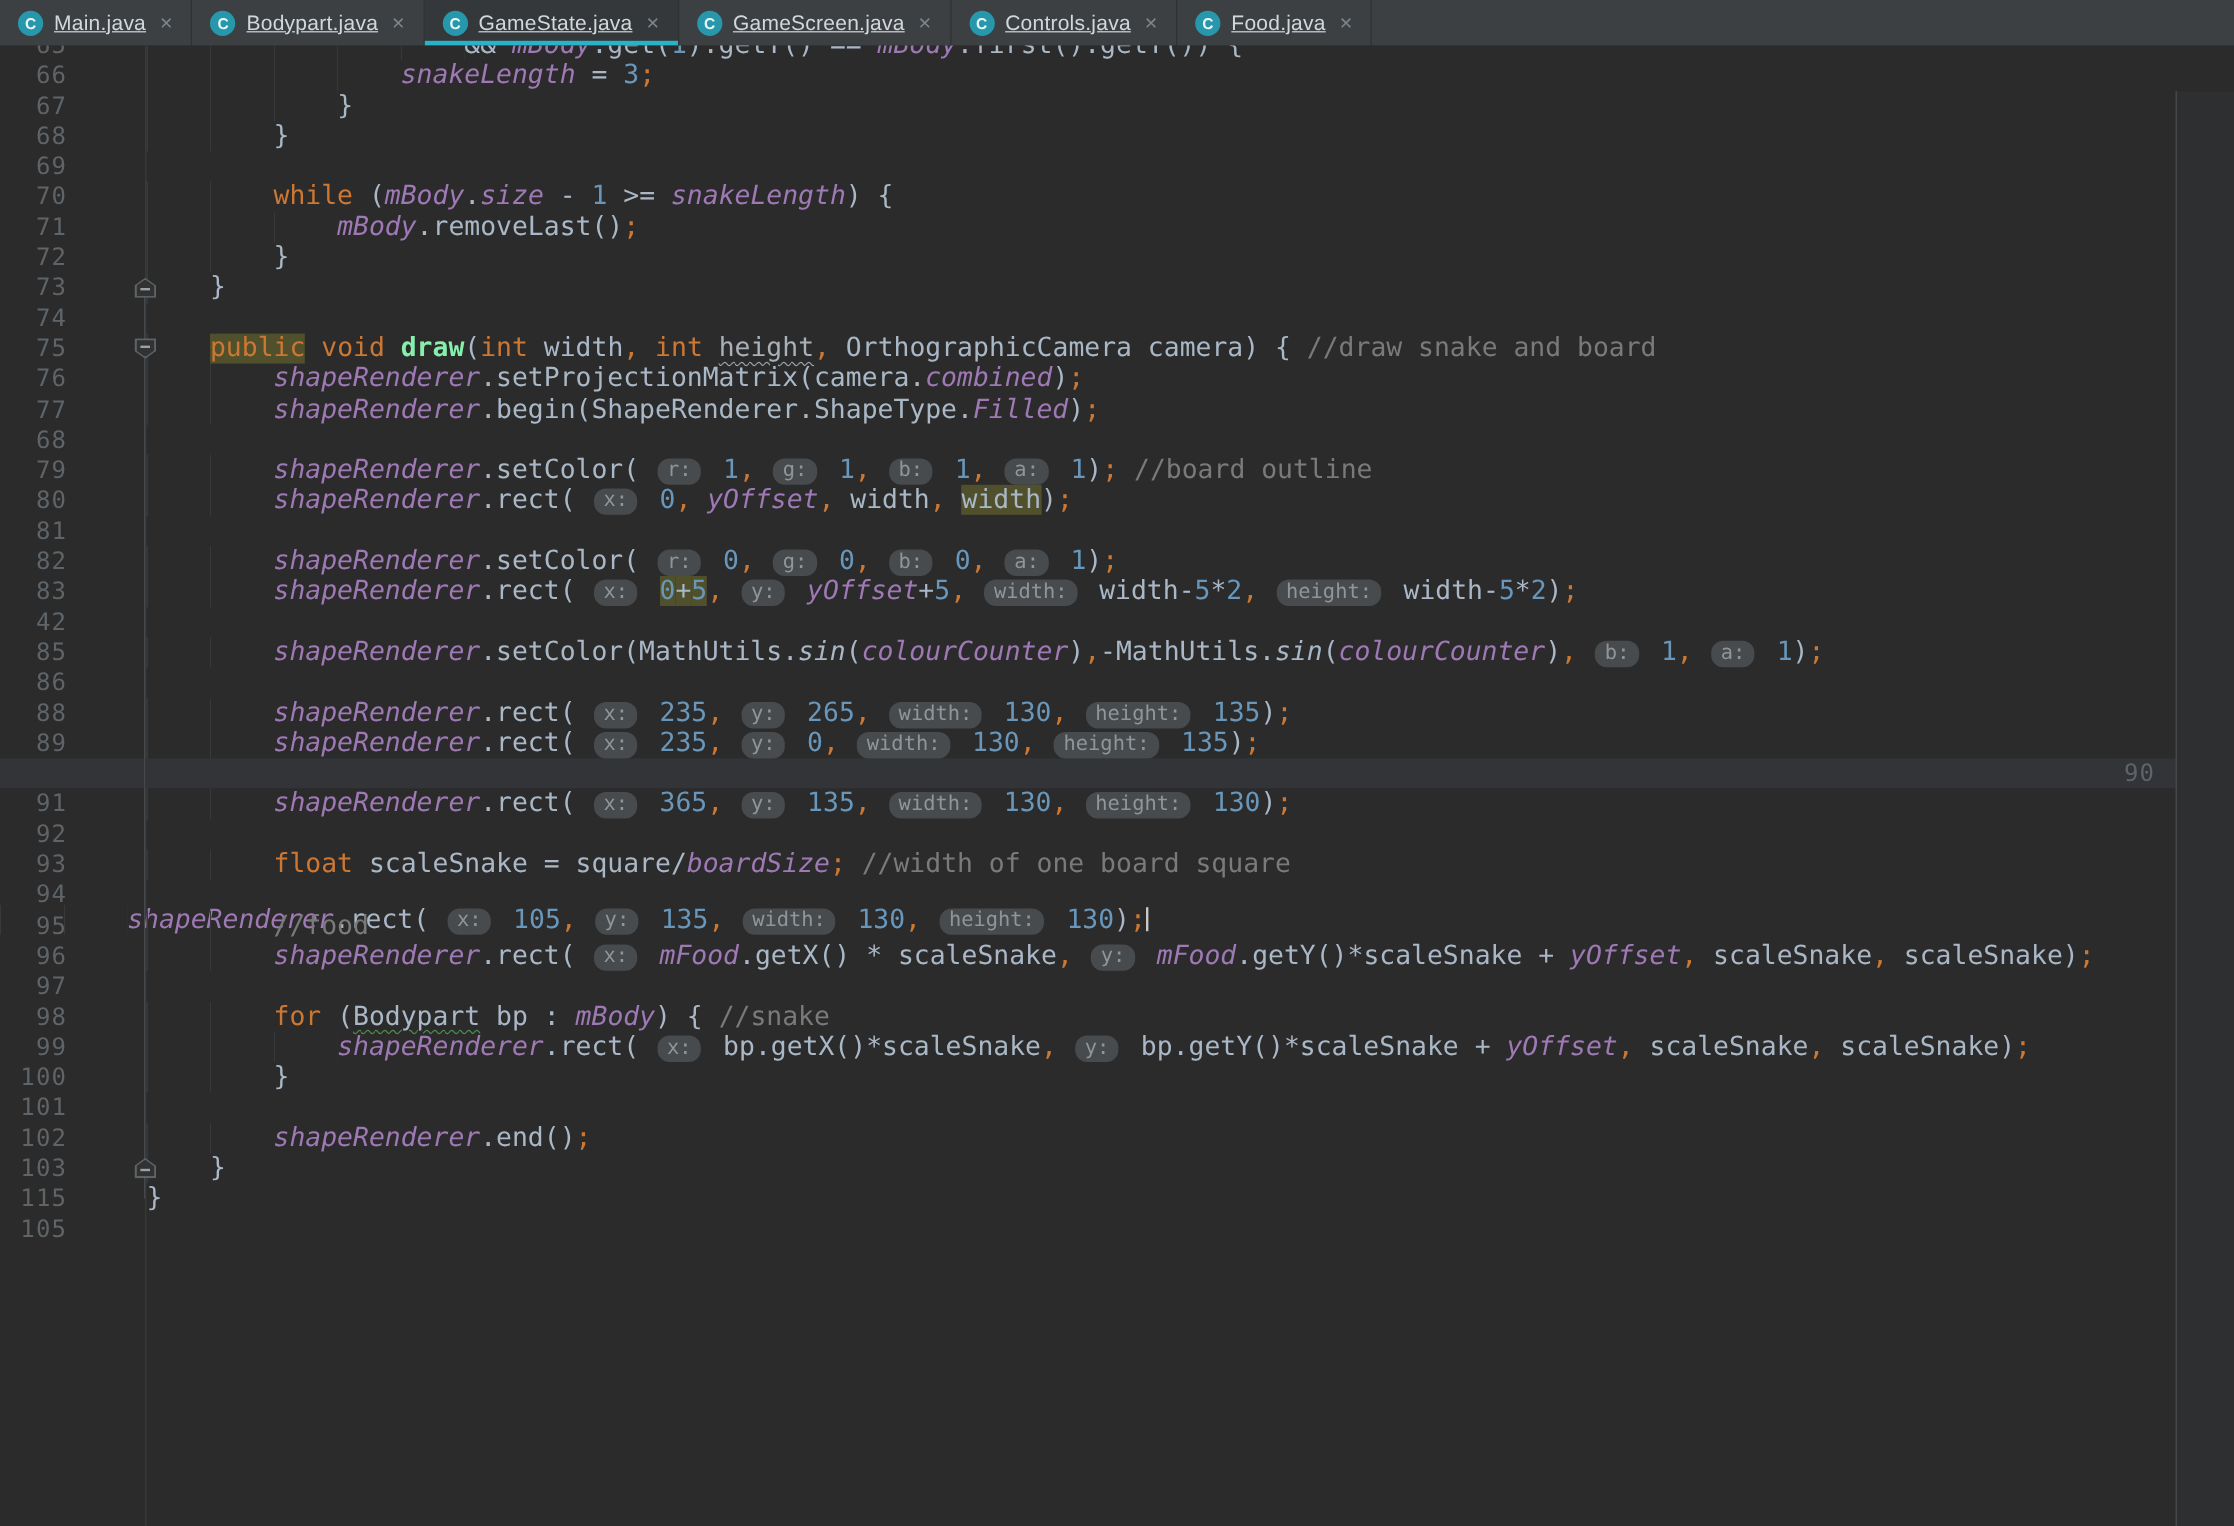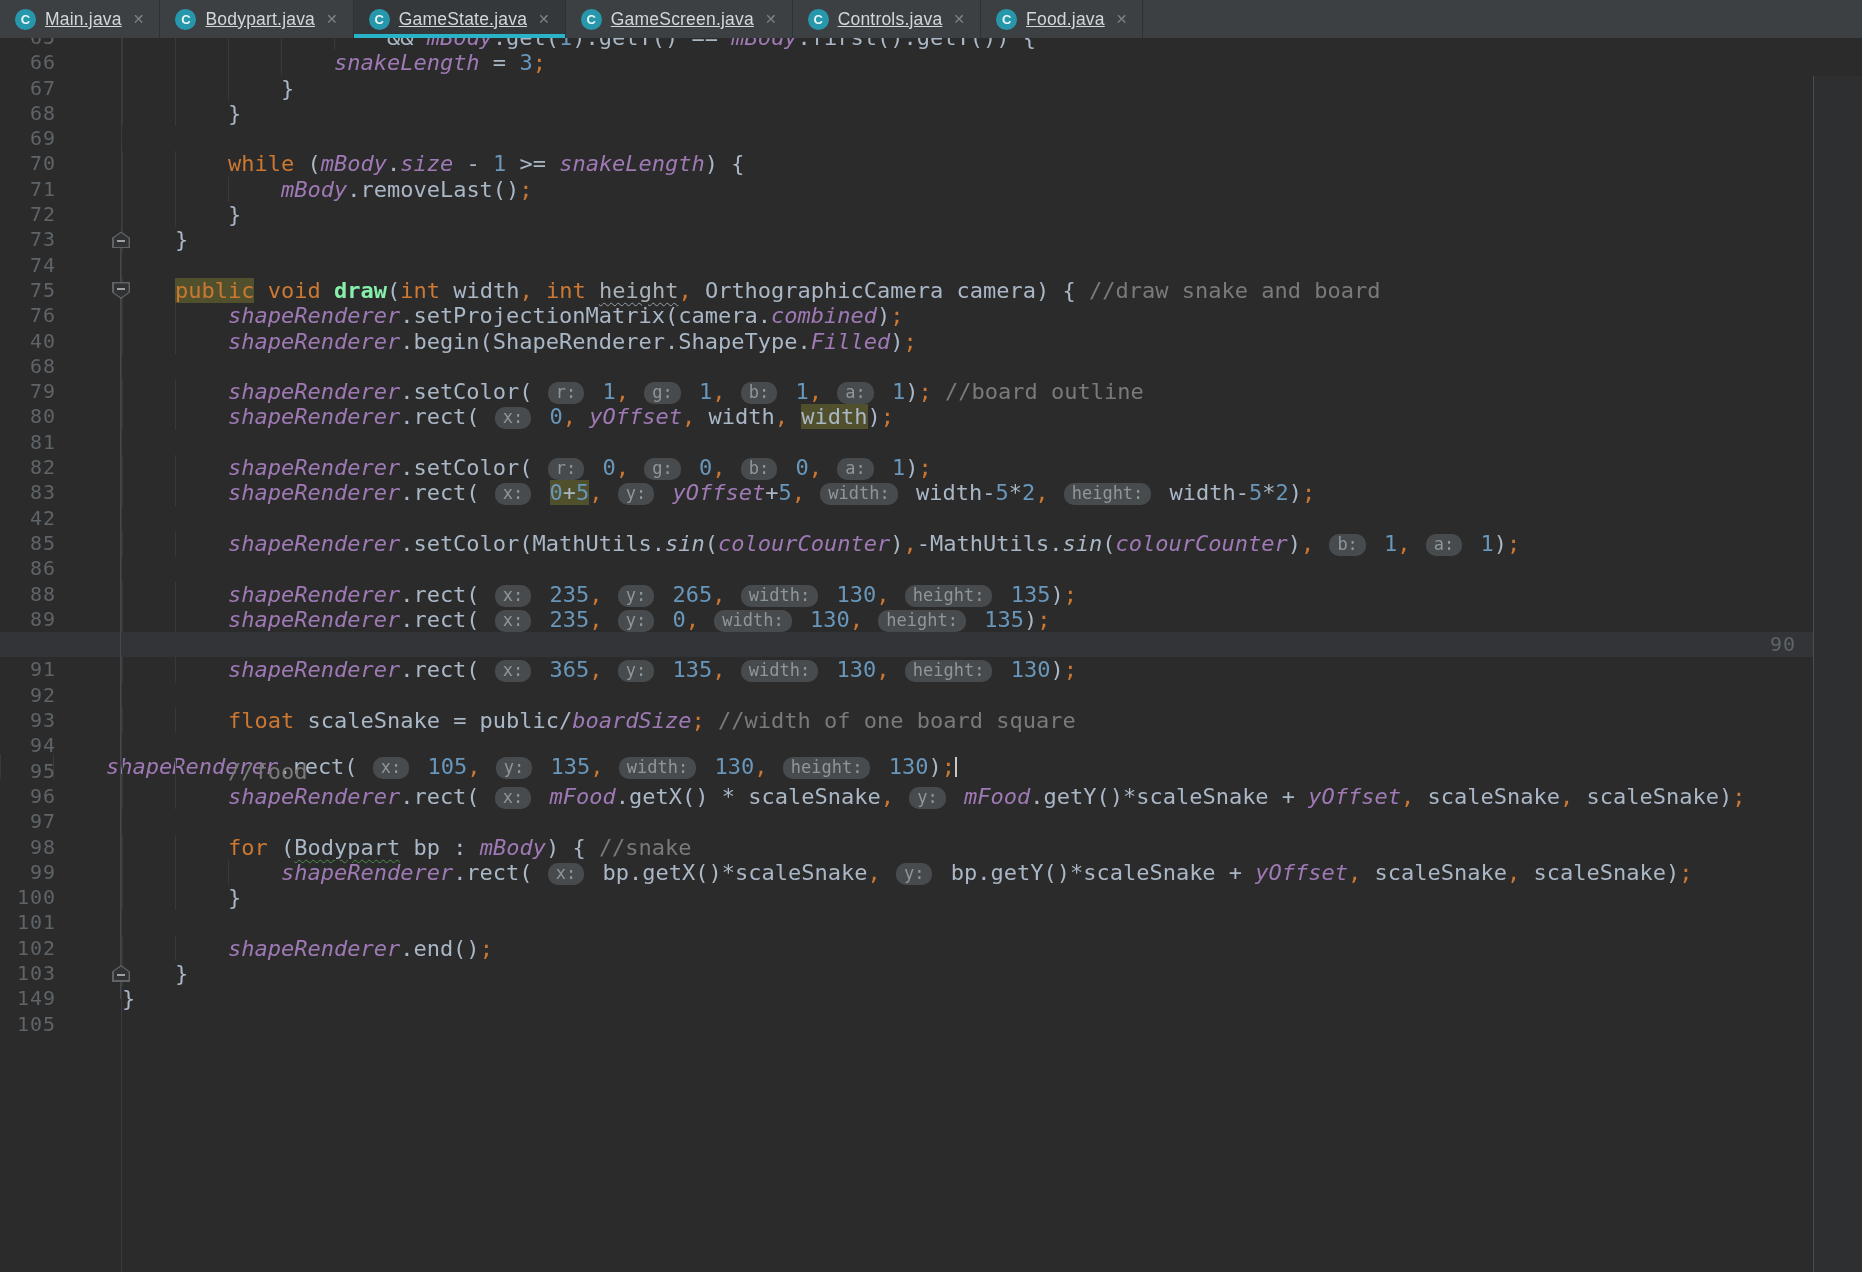--- a/index.html
+++ b/index.html
@@ -112,44 +112,44 @@
       <div class="row"><div class="gutter"><span class="ln">67</span></div><div class="code"><span class="indent" style="width: 12ch;"></span><span class="tok pln">}</span></div></div>
       <div class="row"><div class="gutter"><span class="ln">68</span></div><div class="code"><span class="indent" style="width: 8ch;"></span><span class="tok pln">}</span></div></div>
       <div class="row"><div class="gutter"><span class="ln">69</span></div><div class="code"></div></div>
       <div class="row"><div class="gutter"><span class="ln">70</span></div><div class="code"><span class="indent" style="width: 8ch;"></span><span class="tok kw">while</span><span class="tok pln"> (</span><span class="tok fld">mBody</span><span class="tok pln">.</span><span class="tok fld">size</span><span class="tok pln"> - </span><span class="tok num">1</span><span class="tok pln"> &gt;= </span><span class="tok fld">snakeLength</span><span class="tok pln">) {</span></div></div>
       <div class="row"><div class="gutter"><span class="ln">71</span></div><div class="code"><span class="indent" style="width: 12ch;"></span><span class="tok fld">mBody</span><span class="tok pln">.removeLast()</span><span class="tok pun">;</span></div></div>
       <div class="row"><div class="gutter"><span class="ln">72</span></div><div class="code"><span class="indent" style="width: 8ch;"></span><span class="tok pln">}</span></div></div>
       <div class="row"><div class="gutter"><span class="ln">73</span><span class="fold up"><span class="o"></span><span class="i"></span><span class="m"></span></span></div><div class="code"><span class="indent" style="width: 4ch;"></span><span class="tok pln">}</span></div></div>
       <div class="row"><div class="gutter"><span class="ln">74</span></div><div class="code"></div></div>
       <div class="row"><div class="gutter"><span class="ln">75</span><span class="fold down"><span class="o"></span><span class="i"></span><span class="m"></span></span></div><div class="code"><span class="indent" style="width: 4ch;"></span><span class="tok kw hl">public</span><span class="tok pln"> </span><span class="tok kw">void</span><span class="tok pln"> </span><span class="tok dcl">draw</span><span class="tok pln">(</span><span class="tok kw">int</span><span class="tok pln"> width</span><span class="tok pun">,</span><span class="tok pln"> </span><span class="tok kw">int</span><span class="tok pln"> </span><span class="tok unused">height</span><span class="tok pun">,</span><span class="tok pln"> OrthographicCamera camera) { </span><span class="tok cmt">//draw snake and board</span></div></div>
       <div class="row"><div class="gutter"><span class="ln">76</span></div><div class="code"><span class="indent" style="width: 8ch;"></span><span class="tok fld">shapeRenderer</span><span class="tok pln">.setProjectionMatrix(camera.</span><span class="tok fld">combined</span><span class="tok pln">)</span><span class="tok pun">;</span></div></div>
-      <div class="row"><div class="gutter"><span class="ln">40</span></div><div class="code"><span class="indent" style="width: 8ch;"></span><span class="tok fld">shapeRenderer</span><span class="tok pln">.begin(ShapeRenderer.ShapeType.</span><span class="tok fld">Filled</span><span class="tok pln">)</span><span class="tok pun">;</span></div></div>
+      <div class="row"><div class="gutter"><span class="ln">77</span></div><div class="code"><span class="indent" style="width: 8ch;"></span><span class="tok fld">shapeRenderer</span><span class="tok pln">.begin(ShapeRenderer.ShapeType.</span><span class="tok fld">Filled</span><span class="tok pln">)</span><span class="tok pun">;</span></div></div>
       <div class="row"><div class="gutter"><span class="ln">68</span></div><div class="code"></div></div>
       <div class="row"><div class="gutter"><span class="ln">79</span></div><div class="code"><span class="indent" style="width: 8ch;"></span><span class="tok fld">shapeRenderer</span><span class="tok pln">.setColor( </span><span class="tok hint">r:</span><span class="tok pln"> </span><span class="tok num">1</span><span class="tok pun">,</span><span class="tok pln"> </span><span class="tok hint">g:</span><span class="tok pln"> </span><span class="tok num">1</span><span class="tok pun">,</span><span class="tok pln"> </span><span class="tok hint">b:</span><span class="tok pln"> </span><span class="tok num">1</span><span class="tok pun">,</span><span class="tok pln"> </span><span class="tok hint">a:</span><span class="tok pln"> </span><span class="tok num">1</span><span class="tok pln">)</span><span class="tok pun">;</span><span class="tok pln"> </span><span class="tok cmt">//board outline</span></div></div>
       <div class="row"><div class="gutter"><span class="ln">80</span></div><div class="code"><span class="indent" style="width: 8ch;"></span><span class="tok fld">shapeRenderer</span><span class="tok pln">.rect( </span><span class="tok hint">x:</span><span class="tok pln"> </span><span class="tok num">0</span><span class="tok pun">,</span><span class="tok pln"> </span><span class="tok fld">yOffset</span><span class="tok pun">,</span><span class="tok pln"> width</span><span class="tok pun">,</span><span class="tok pln"> </span><span class="tok pln hl">width</span><span class="tok pln">)</span><span class="tok pun">;</span></div></div>
       <div class="row"><div class="gutter"><span class="ln">81</span></div><div class="code"></div></div>
       <div class="row"><div class="gutter"><span class="ln">82</span></div><div class="code"><span class="indent" style="width: 8ch;"></span><span class="tok fld">shapeRenderer</span><span class="tok pln">.setColor( </span><span class="tok hint">r:</span><span class="tok pln"> </span><span class="tok num">0</span><span class="tok pun">,</span><span class="tok pln"> </span><span class="tok hint">g:</span><span class="tok pln"> </span><span class="tok num">0</span><span class="tok pun">,</span><span class="tok pln"> </span><span class="tok hint">b:</span><span class="tok pln"> </span><span class="tok num">0</span><span class="tok pun">,</span><span class="tok pln"> </span><span class="tok hint">a:</span><span class="tok pln"> </span><span class="tok num">1</span><span class="tok pln">)</span><span class="tok pun">;</span></div></div>
       <div class="row"><div class="gutter"><span class="ln">83</span></div><div class="code"><span class="indent" style="width: 8ch;"></span><span class="tok fld">shapeRenderer</span><span class="tok pln">.rect( </span><span class="tok hint">x:</span><span class="tok pln"> </span><span class="tok num hl">0</span><span class="tok pln hl">+</span><span class="tok num hl">5</span><span class="tok pun">,</span><span class="tok pln"> </span><span class="tok hint">y:</span><span class="tok pln"> </span><span class="tok fld">yOffset</span><span class="tok pln">+</span><span class="tok num">5</span><span class="tok pun">,</span><span class="tok pln"> </span><span class="tok hint">width:</span><span class="tok pln"> width-</span><span class="tok num">5</span><span class="tok pln">*</span><span class="tok num">2</span><span class="tok pun">,</span><span class="tok pln"> </span><span class="tok hint">height:</span><span class="tok pln"> width-</span><span class="tok num">5</span><span class="tok pln">*</span><span class="tok num">2</span><span class="tok pln">)</span><span class="tok pun">;</span></div></div>
       <div class="row"><div class="gutter"><span class="ln">42</span></div><div class="code"></div></div>
       <div class="row"><div class="gutter"><span class="ln">85</span></div><div class="code"><span class="indent" style="width: 8ch;"></span><span class="tok fld">shapeRenderer</span><span class="tok pln">.setColor(MathUtils.</span><span class="tok ital">sin</span><span class="tok pln">(</span><span class="tok fld">colourCounter</span><span class="tok pln">)</span><span class="tok pun">,</span><span class="tok pln">-MathUtils.</span><span class="tok ital">sin</span><span class="tok pln">(</span><span class="tok fld">colourCounter</span><span class="tok pln">)</span><span class="tok pun">,</span><span class="tok pln"> </span><span class="tok hint">b:</span><span class="tok pln"> </span><span class="tok num">1</span><span class="tok pun">,</span><span class="tok pln"> </span><span class="tok hint">a:</span><span class="tok pln"> </span><span class="tok num">1</span><span class="tok pln">)</span><span class="tok pun">;</span></div></div>
       <div class="row"><div class="gutter"><span class="ln">86</span></div><div class="code"></div></div>
       <div class="row"><div class="gutter"><span class="ln">88</span></div><div class="code"><span class="indent" style="width: 8ch;"></span><span class="tok fld">shapeRenderer</span><span class="tok pln">.rect( </span><span class="tok hint">x:</span><span class="tok pln"> </span><span class="tok num">235</span><span class="tok pun">,</span><span class="tok pln"> </span><span class="tok hint">y:</span><span class="tok pln"> </span><span class="tok num">265</span><span class="tok pun">,</span><span class="tok pln"> </span><span class="tok hint">width:</span><span class="tok pln"> </span><span class="tok num">130</span><span class="tok pun">,</span><span class="tok pln"> </span><span class="tok hint">height:</span><span class="tok pln"> </span><span class="tok num">135</span><span class="tok pln">)</span><span class="tok pun">;</span></div></div>
       <div class="row"><div class="gutter"><span class="ln">89</span></div><div class="code"><span class="indent" style="width: 8ch;"></span><span class="tok fld">shapeRenderer</span><span class="tok pln">.rect( </span><span class="tok hint">x:</span><span class="tok pln"> </span><span class="tok num">235</span><span class="tok pun">,</span><span class="tok pln"> </span><span class="tok hint">y:</span><span class="tok pln"> </span><span class="tok num">0</span><span class="tok pun">,</span><span class="tok pln"> </span><span class="tok hint">width:</span><span class="tok pln"> </span><span class="tok num">130</span><span class="tok pun">,</span><span class="tok pln"> </span><span class="tok hint">height:</span><span class="tok pln"> </span><span class="tok num">135</span><span class="tok pln">)</span><span class="tok pun">;</span></div></div>
       <div class="row current"><div class="gutter"><span class="ln">90</span></div><div class="code"><span class="indent" style="width: 8ch;"></span><span class="tok fld">shapeRenderer</span><span class="tok pln">.rect( </span><span class="tok hint">x:</span><span class="tok pln"> </span><span class="tok num">105</span><span class="tok pun">,</span><span class="tok pln"> </span><span class="tok hint">y:</span><span class="tok pln"> </span><span class="tok num">135</span><span class="tok pun">,</span><span class="tok pln"> </span><span class="tok hint">width:</span><span class="tok pln"> </span><span class="tok num">130</span><span class="tok pun">,</span><span class="tok pln"> </span><span class="tok hint">height:</span><span class="tok pln"> </span><span class="tok num">130</span><span class="tok pln">)</span><span class="tok pun">;</span><span class="caret"></span></div></div>
       <div class="row"><div class="gutter"><span class="ln">91</span></div><div class="code"><span class="indent" style="width: 8ch;"></span><span class="tok fld">shapeRenderer</span><span class="tok pln">.rect( </span><span class="tok hint">x:</span><span class="tok pln"> </span><span class="tok num">365</span><span class="tok pun">,</span><span class="tok pln"> </span><span class="tok hint">y:</span><span class="tok pln"> </span><span class="tok num">135</span><span class="tok pun">,</span><span class="tok pln"> </span><span class="tok hint">width:</span><span class="tok pln"> </span><span class="tok num">130</span><span class="tok pun">,</span><span class="tok pln"> </span><span class="tok hint">height:</span><span class="tok pln"> </span><span class="tok num">130</span><span class="tok pln">)</span><span class="tok pun">;</span></div></div>
       <div class="row"><div class="gutter"><span class="ln">92</span></div><div class="code"></div></div>
-      <div class="row"><div class="gutter"><span class="ln">93</span></div><div class="code"><span class="indent" style="width: 8ch;"></span><span class="tok kw">float</span><span class="tok pln"> scaleSnake = public/</span><span class="tok fld">boardSize</span><span class="tok pun">;</span><span class="tok pln"> </span><span class="tok cmt">//width of one board square</span></div></div>
+      <div class="row"><div class="gutter"><span class="ln">93</span></div><div class="code"><span class="indent" style="width: 8ch;"></span><span class="tok kw">float</span><span class="tok pln"> scaleSnake = square/</span><span class="tok fld">boardSize</span><span class="tok pun">;</span><span class="tok pln"> </span><span class="tok cmt">//width of one board square</span></div></div>
       <div class="row"><div class="gutter"><span class="ln">94</span></div><div class="code"></div></div>
       <div class="row"><div class="gutter"><span class="ln">95</span></div><div class="code"><span class="indent" style="width: 8ch;"></span><span class="tok cmt">//food</span></div></div>
       <div class="row"><div class="gutter"><span class="ln">96</span></div><div class="code"><span class="indent" style="width: 8ch;"></span><span class="tok fld">shapeRenderer</span><span class="tok pln">.rect( </span><span class="tok hint">x:</span><span class="tok pln"> </span><span class="tok fld">mFood</span><span class="tok pln">.getX() * scaleSnake</span><span class="tok pun">,</span><span class="tok pln"> </span><span class="tok hint">y:</span><span class="tok pln"> </span><span class="tok fld">mFood</span><span class="tok pln">.getY()*scaleSnake + </span><span class="tok fld">yOffset</span><span class="tok pun">,</span><span class="tok pln"> scaleSnake</span><span class="tok pun">,</span><span class="tok pln"> scaleSnake)</span><span class="tok pun">;</span></div></div>
       <div class="row"><div class="gutter"><span class="ln">97</span></div><div class="code"></div></div>
       <div class="row"><div class="gutter"><span class="ln">98</span></div><div class="code"><span class="indent" style="width: 8ch;"></span><span class="tok kw">for</span><span class="tok pln"> (</span><span class="tok typo">Bodypart</span><span class="tok pln"> bp : </span><span class="tok fld">mBody</span><span class="tok pln">) { </span><span class="tok cmt">//snake</span></div></div>
       <div class="row"><div class="gutter"><span class="ln">99</span></div><div class="code"><span class="indent" style="width: 12ch;"></span><span class="tok fld">shapeRenderer</span><span class="tok pln">.rect( </span><span class="tok hint">x:</span><span class="tok pln"> bp.getX()*scaleSnake</span><span class="tok pun">,</span><span class="tok pln"> </span><span class="tok hint">y:</span><span class="tok pln"> bp.getY()*scaleSnake + </span><span class="tok fld">yOffset</span><span class="tok pun">,</span><span class="tok pln"> scaleSnake</span><span class="tok pun">,</span><span class="tok pln"> scaleSnake)</span><span class="tok pun">;</span></div></div>
       <div class="row"><div class="gutter"><span class="ln">100</span></div><div class="code"><span class="indent" style="width: 8ch;"></span><span class="tok pln">}</span></div></div>
       <div class="row"><div class="gutter"><span class="ln">101</span></div><div class="code"></div></div>
       <div class="row"><div class="gutter"><span class="ln">102</span></div><div class="code"><span class="indent" style="width: 8ch;"></span><span class="tok fld">shapeRenderer</span><span class="tok pln">.end()</span><span class="tok pun">;</span></div></div>
       <div class="row"><div class="gutter"><span class="ln">103</span><span class="fold up"><span class="o"></span><span class="i"></span><span class="m"></span></span></div><div class="code"><span class="indent" style="width: 4ch;"></span><span class="tok pln">}</span></div></div>
-      <div class="row"><div class="gutter"><span class="ln">149</span></div><div class="code"><span class="tok pln">}</span></div></div>
+      <div class="row"><div class="gutter"><span class="ln">115</span></div><div class="code"><span class="tok pln">}</span></div></div>
       <div class="row"><div class="gutter"><span class="ln">105</span></div><div class="code"></div></div>
       <div class="connector" style="top: 215.4px; height: 759px;"></div>
     </div>
   <div class="stripe"></div>
 </div>
 
 </body></html>

